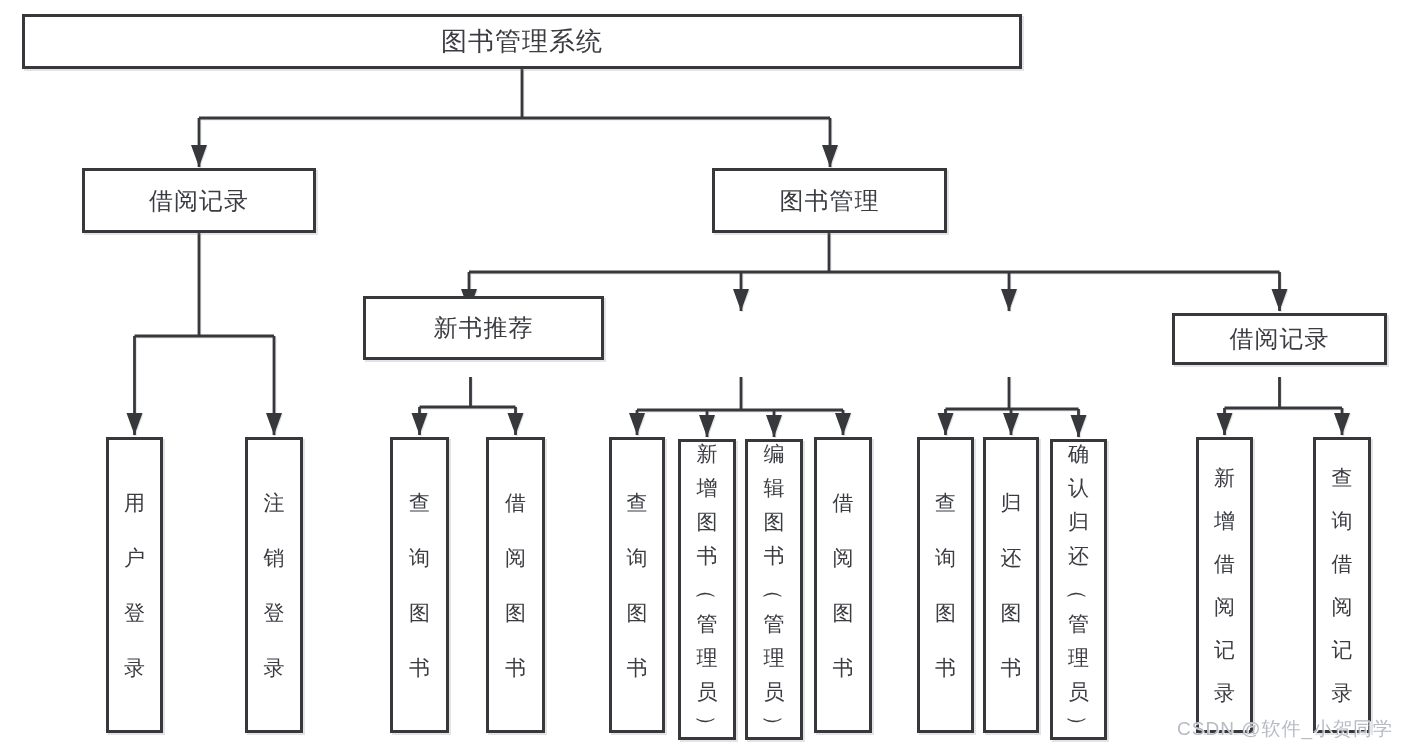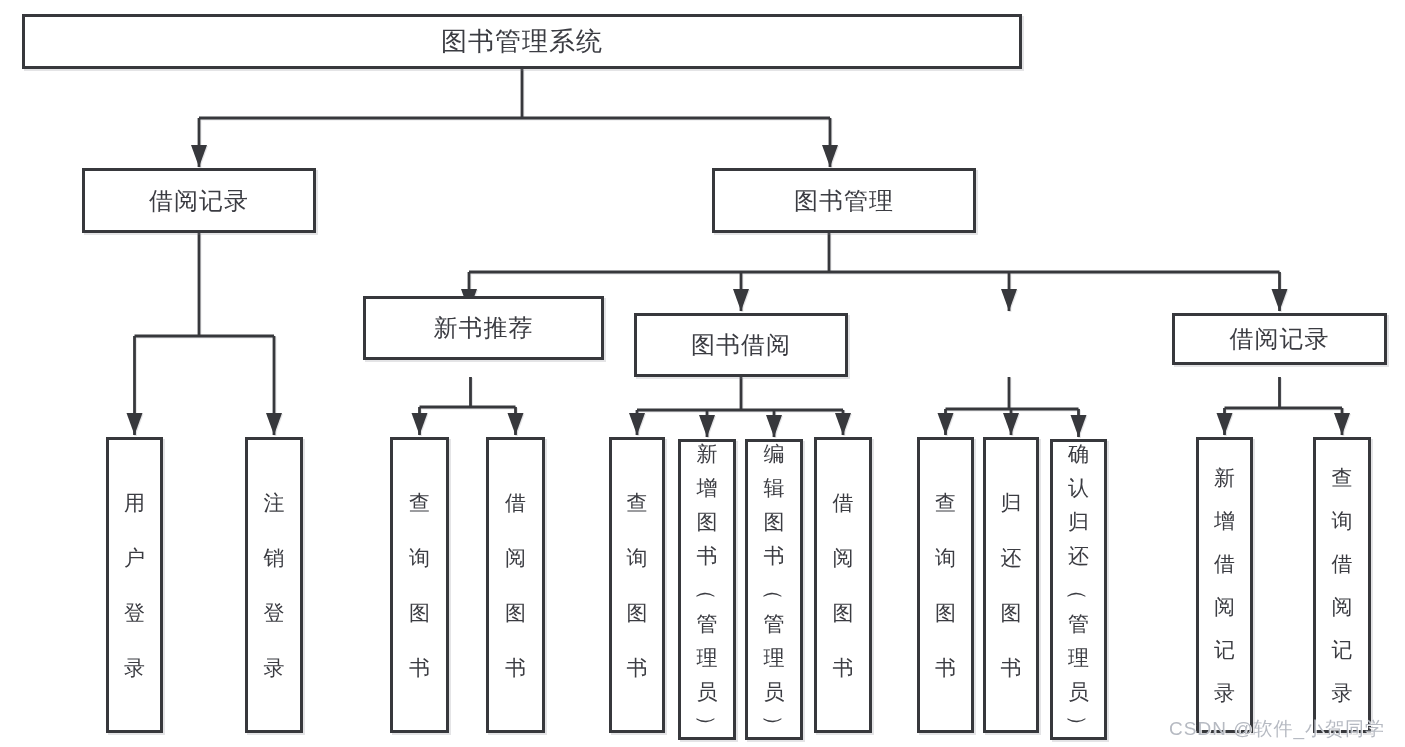--- a/index.html
+++ b/index.html
@@ -40,21 +40,21 @@
     font-size: 21px;
   }
   .vchar { display: block; height: 21px; line-height: 21px; text-align: center; }
   .vrot  { transform: rotate(90deg); }
   .g4 { gap: 34px; }
   .g6 { gap: 22px; }
   .g8 { gap: 13px; }
   .watermark {
     position: absolute;
     top: 716px;
-    right: 20px;
+    right: 12px;
     z-index: 5;
     font-size: 19px;
     color: #b6bac2;
     text-shadow: 1px 1px 0 rgba(255,255,255,0.9);
     letter-spacing: 1px;
     white-space: nowrap;
   }
 </style>
 </head>
 <body>
@@ -97,29 +97,26 @@
     <path d="M1342,408 V435" fill="none" stroke="#37383c" stroke-width="2.8" marker-end="url(#ah)"></path>
   </svg>
 
   <div class="node root" style="left:22px;top:14px;width:1000px;height:55px">
     <span class="hlabel">图书管理系统</span>
   </div>
 
   <div class="node" style="left:82px;top:168px;width:234px;height:65px">
     <span class="hlabel">借阅记录</span>
   </div>
-  <div class="node" style="left:712px;top:168px;width:264px;height:65px">
+  <div class="node" style="left:712px;top:168px;width:235px;height:65px">
     <span class="hlabel">图书管理</span>
   </div>
 
   <div class="node" style="left:363px;top:296px;width:241px;height:64px">
     <span class="hlabel">新书推荐</span>
-  </div>
-  <div class="node" style="left:634px;top:313px;width:214px;height:64px">
-    <span class="hlabel">图书借阅</span>
   </div>
   <div class="node" style="left:1172px;top:313px;width:215px;height:52px">
     <span class="hlabel">借阅记录</span>
   </div>
 
   <div class="node leaf" style="left:106px;top:437px;width:57px;height:296px">
     <div class="vlabel g4">
         <span class="vchar">用</span>
         <span class="vchar">户</span>
         <span class="vchar">登</span>

